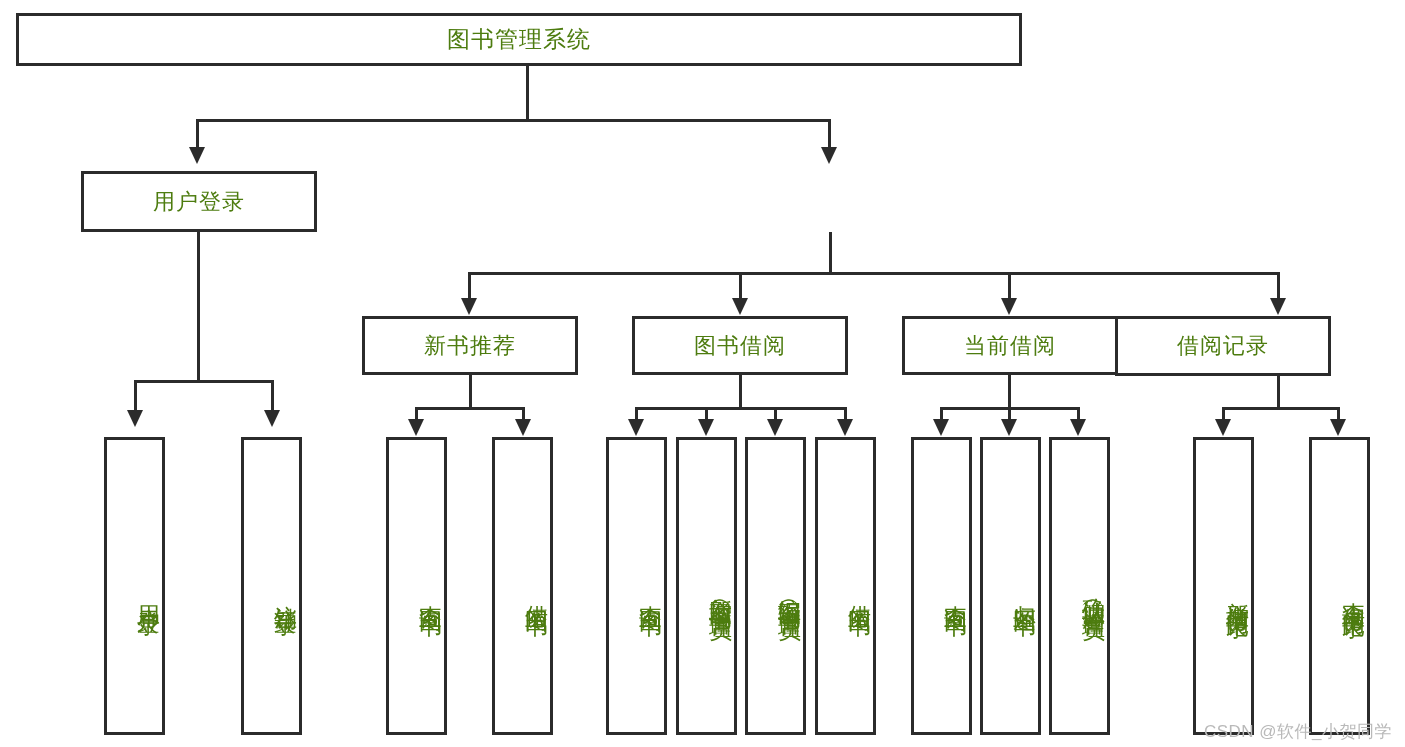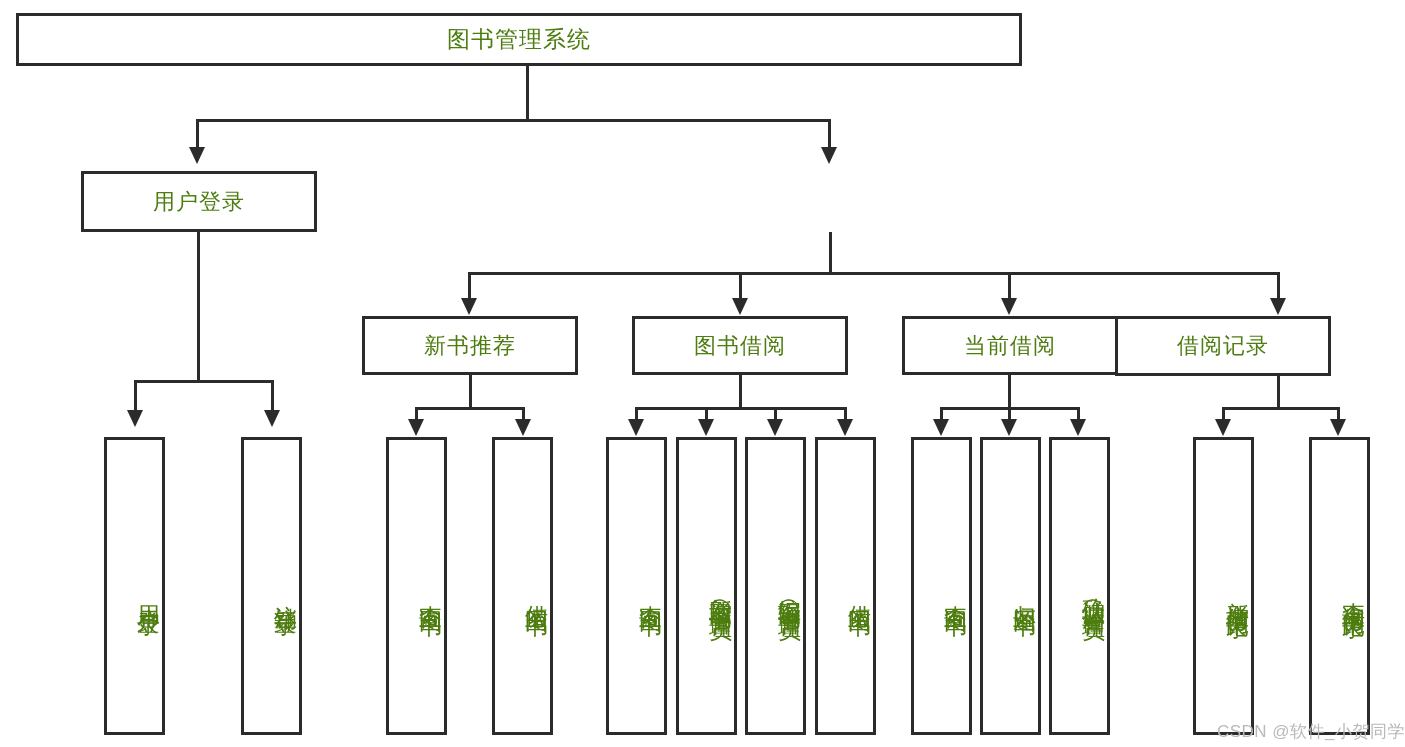--- a/index.html
+++ b/index.html
@@ -67,21 +67,21 @@
     position: absolute;
     width: 0;
     height: 0;
     border-left: 8px solid transparent;
     border-right: 8px solid transparent;
     border-top: 17px solid #2b2b2b;
   }
   
   #watermark {
     position: absolute;
-    right: 0;
+    right: 13px;
     bottom: 4px;
     font-size: 17px;
     color: #b9b9b9;
     letter-spacing: 0.5px;
     white-space: nowrap;
     pointer-events: none;
     user-select: none;
   }
 </style>
 </head>

